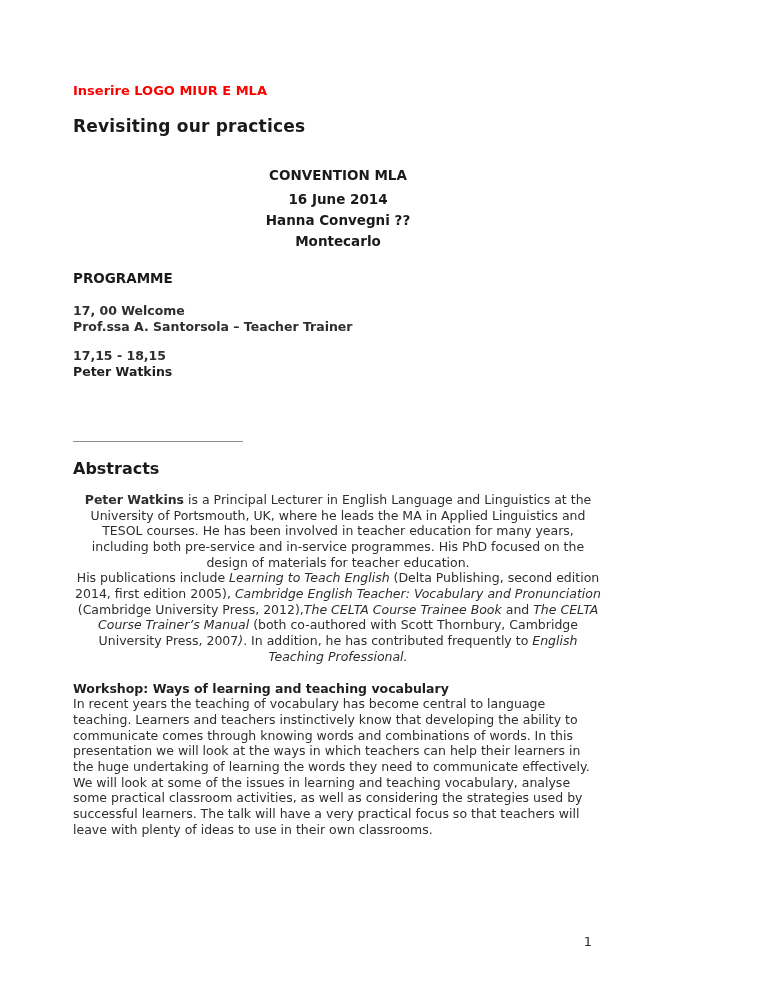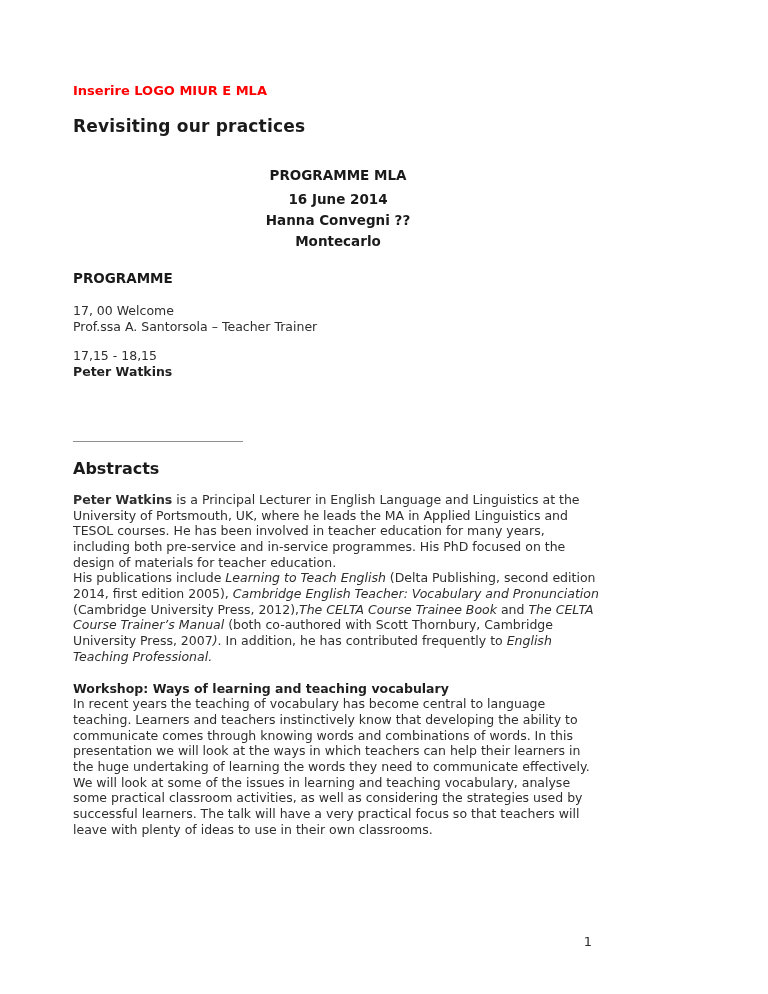--- a/index.html
+++ b/index.html
@@ -43,20 +43,21 @@
     margin-top: 18px;
     font-size: 13.5px;
     line-height: 17px;
     font-weight: bold;
     color: #1a1a1a;
   }
   .prog-line {
     font-size: 12.5px;
     line-height: 15.7px;
     color: #2e2e2e;
+    font-weight: bold;
   }
   .prog-bold { font-weight: bold; color: #1f1f1f; }
   .welcome-block { margin-top: 16px; }
   .session-1 { margin-top: 14px; }
   .session-2 { margin-top: 7px; }
   .separator {
     margin-top: 61px;
     width: 170px;
     height: 0;
     border-top: 1px solid #8f8f8f;
@@ -67,21 +68,21 @@
     line-height: 17px;
     font-weight: bold;
     color: #1a1a1a;
   }
   .body-par {
     margin-top: 15px;
     max-width: 634px;
     font-size: 12.5px;
     line-height: 15.7px;
     color: #2e2e2e;
-    text-align: left;
+    text-align: center;
   }
   .workshop-block { margin-top: 16px; }
   .workshop-heading {
     font-size: 12.5px;
     line-height: 15.7px;
     font-weight: bold;
     color: #1f1f1f;
   }
   .workshop-body {
     max-width: 634px;
@@ -100,21 +101,21 @@
 </head>
 <body>
 
 <div class="page">
 
   <div class="logo-note">Inserire LOGO MIUR E MLA</div>
 
   <h1 class="doc-title">Revisiting our practices</h1>
 
   <div class="center-block">
-    <p class="convention">PROGRAMME MLA</p>
+    <p class="convention">CONVENTION MLA</p>
     <p>16 June 2014</p>
     <p class="red-text">Hanna Convegni ??</p>
     <p>Montecarlo</p>
   </div>
 
   <h2 class="programme-heading">PROGRAMME</h2>
 
   <div class="welcome-block">
     <p class="prog-line">17, 00 Welcome</p>
     <p class="prog-line">Prof.ssa A. Santorsola – Teacher Trainer</p>

